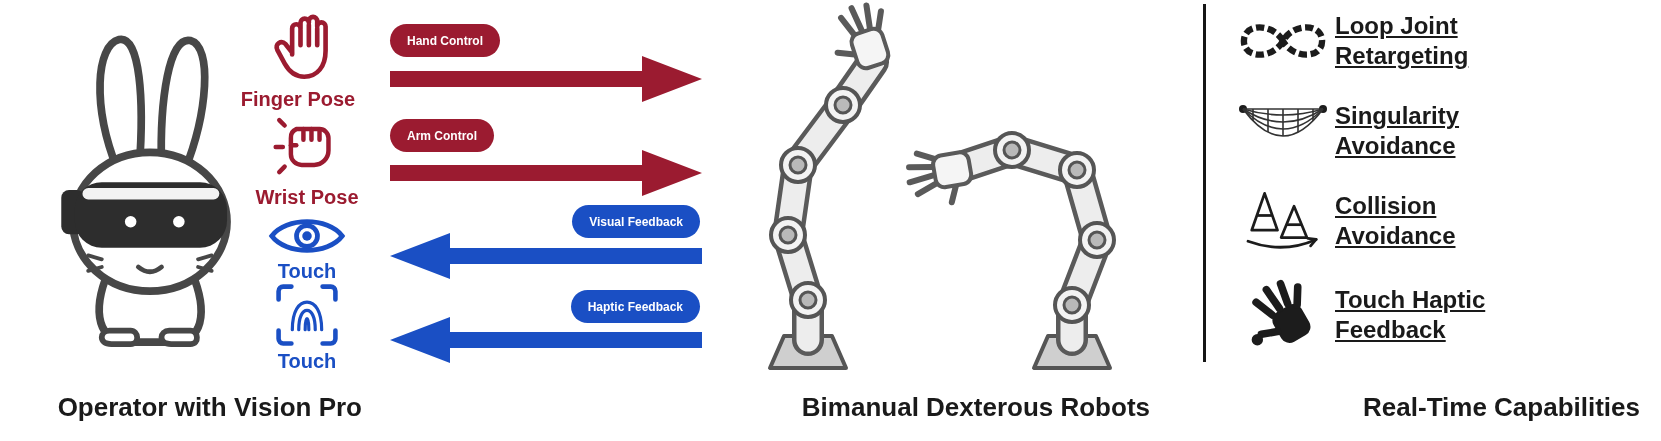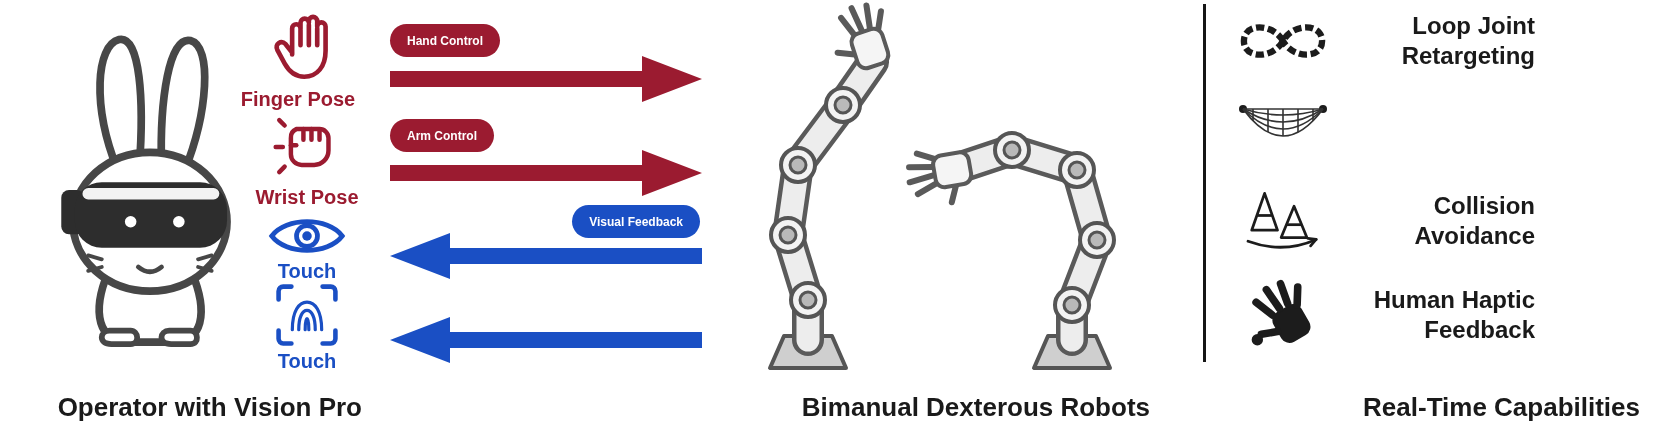--- a/index.html
+++ b/index.html
@@ -15,21 +15,21 @@
   .fill-red { fill:var(--dark-red); }
   .stroke-blue { stroke:var(--blue); }
   .fill-blue { fill:var(--blue); }
   .pill { display:inline-flex; align-items:center; height:33px; padding:0 17px; border-radius:17px;
           color:#fff; font-weight:700; font-size:12px; white-space:nowrap; }
   .pill-red { background:var(--dark-red); }
   .pill-blue { background:var(--blue); }
   .divider { width:3px; background:#161616; }
   .cap-row { display:flex; align-items:center; }
   .cap-icon { flex:0 0 105px; display:flex; justify-content:center; align-items:center; }
-  .cap-text { width:200px; text-align:right; font-size:24px; font-weight:700; color:var(--ink); line-height:1.25; }
+  .cap-text { width:200px; text-align:left; font-size:24px; font-weight:700; color:var(--ink); line-height:1.25;text-decoration:underline; }
 </style>
 </head>
 <body>
 
 <div class="canvas">
 
   <svg class="abs" style="left:42px;top:22px" width="212" height="332" viewBox="0 0 220 340">
     <g stroke="#474747" stroke-width="8" fill="#ffffff" stroke-linejoin="round" stroke-linecap="round">
       <path d="M78 150 C 52 85, 56 22, 80 16 C 102 11, 106 80, 101 148"></path>
       <path d="M124 148 C 122 78, 132 12, 154 17 C 177 23, 172 92, 148 152"></path>
@@ -99,20 +99,21 @@
   <div class="abs pill pill-red" style="left:390px;top:119px">Arm Control</div>
   <svg class="abs" style="left:390px;top:150px" width="312" height="46" viewBox="0 0 312 46">
     <polygon class="fill-red" points="0,15 252,15 252,0 312,23 252,46 252,31 0,31"></polygon>
   </svg>
 
   <div class="abs pill pill-blue" style="right:961px;top:205px">Visual Feedback</div>
   <svg class="abs" style="left:390px;top:233px" width="312" height="46" viewBox="0 0 312 46">
     <polygon class="fill-blue" points="312,15 60,15 60,0 0,23 60,46 60,31 312,31"></polygon>
   </svg>
 
+  <div class="abs pill pill-blue" style="right:961px;top:290px">Haptic Feedback</div>
   <svg class="abs" style="left:390px;top:317px" width="312" height="46" viewBox="0 0 312 46">
     <polygon class="fill-blue" points="312,15 60,15 60,0 0,23 60,46 60,31 312,31"></polygon>
   </svg>
 
   <svg class="abs" style="left:712px;top:0px" width="432" height="372" viewBox="0 0 432 372">
     <g fill="#cfcfcf" stroke="#555555" stroke-width="4" stroke-linejoin="round">
       <path d="M58 368 L134 368 L120 336 L72 336 Z"></path>
       <path d="M322 368 L398 368 L384 336 L336 336 Z"></path>
     </g>
     <path d="M96 340 L96 300 L76 235 L86 165 L131 105 L161 62" fill="none" stroke="#5a5a5a" stroke-width="32" stroke-linecap="round" stroke-linejoin="round"></path>
@@ -186,20 +187,21 @@
           <path d="M10 10 Q50 22 90 10"></path>
           <path d="M10 10 L90 10"></path>
           <path d="M20 10 L20 22"></path>
           <path d="M35 10 L35 33"></path>
           <path d="M50 10 L50 37"></path>
           <path d="M65 10 L65 33"></path>
           <path d="M80 10 L80 22"></path>
         </g>
       </svg>
     </div>
+    <div class="cap-text">Singularity Avoidance</div>
   </div>
 
   <div class="abs cap-row" style="left:1230px;top:182px;width:410px;height:78px">
     <div class="cap-icon">
       <svg width="92" height="68" viewBox="0 0 100 72">
         <g stroke="#1c1c1c" stroke-width="3" fill="#ffffff" stroke-linejoin="round">
           <path d="M30 6 L44 46 H16 Z"></path>
           <path d="M22 30 h16"></path>
           <path d="M62 20 L76 54 H48 Z"></path>
           <path d="M54 40 h16"></path>
@@ -222,18 +224,18 @@
             <path d="M-12 -14 L-20 -34"></path>
             <path d="M-2 -16 L-4 -40"></path>
             <path d="M8 -16 L12 -38"></path>
             <path d="M16 -10 L26 -26"></path>
             <path d="M-16 4 L-32 -2"></path>
           </g>
         </g>
         <circle cx="13" cy="66" r="6" fill="#1c1c1c"></circle>
       </svg>
     </div>
-    <div class="cap-text">Human Haptic Feedback</div>
+    <div class="cap-text">Touch Haptic Feedback</div>
   </div>
 
   <div class="abs caption" style="left:1240px;top:392px;width:400px">Real-Time Capabilities</div>
 
 </div>
 
 </body></html>

